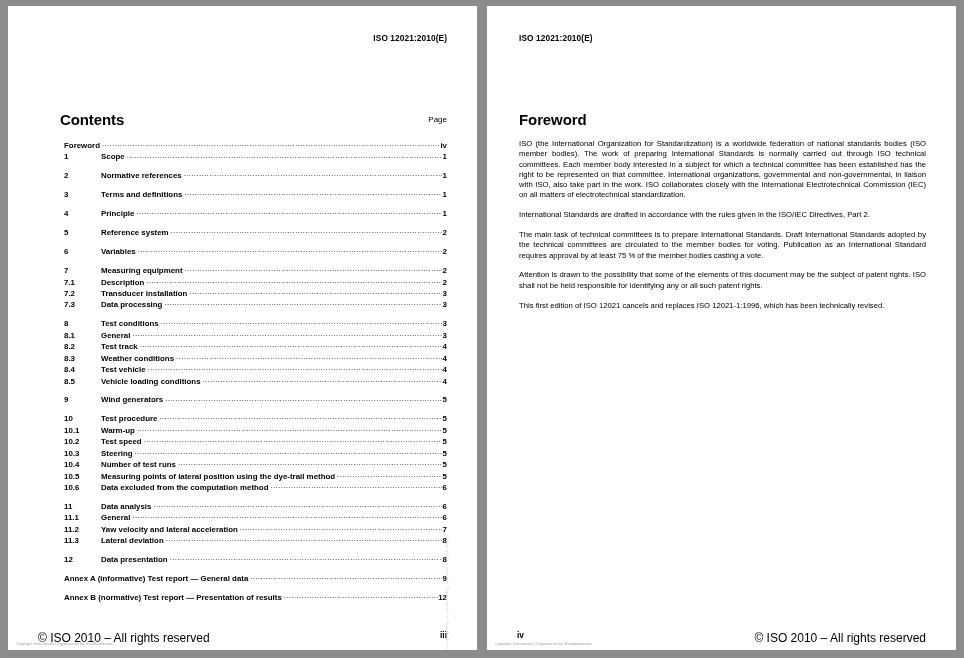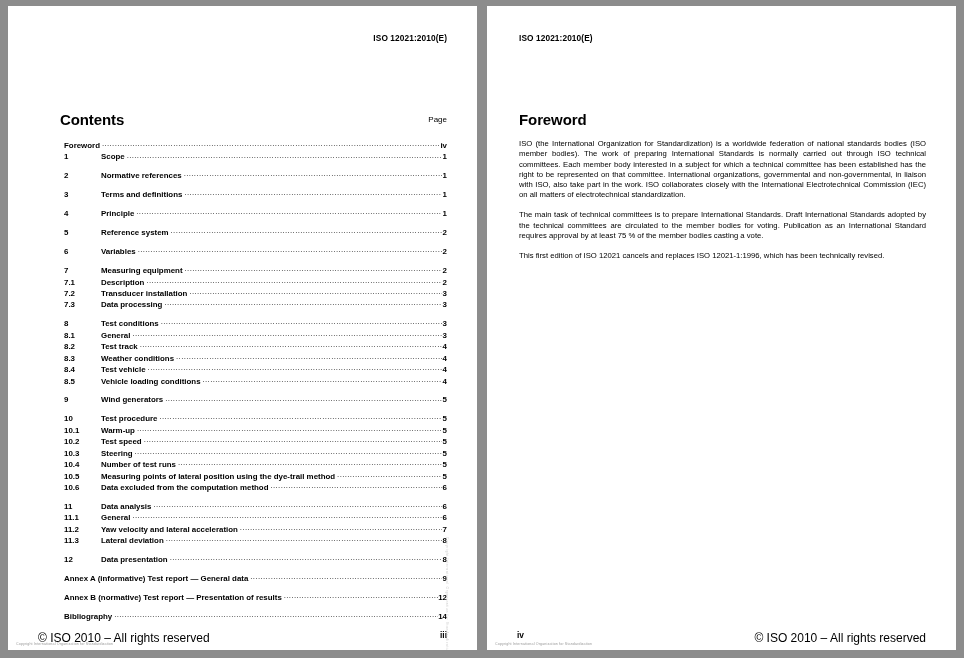--- a/index.html
+++ b/index.html
@@ -387,25 +387,20 @@
           <div class="toc-row plain gap-before">
             <span class="toc-label">Annex A <span class="soft">(informative)</span>  Test report — General data</span>
             <span class="toc-dots"></span>
             <span class="toc-page">9</span>
           </div>
           <div class="toc-row plain gap-before">
             <span class="toc-label">Annex B <span class="soft">(normative)</span>  Test report — Presentation of results</span>
             <span class="toc-dots"></span>
             <span class="toc-page">12</span>
           </div>
-          <div class="toc-row plain gap-before">
-            <span class="toc-label">Bibliography</span>
-            <span class="toc-dots"></span>
-            <span class="toc-page">14</span>
-          </div>
         </div>
 
       <div class="footer">
         <div class="footer-rule"></div>
         <div class="foot-copy left-al">© ISO 2010 – All rights reserved</div>
         <div class="foot-num right-al">iii</div>
       </div>
 
       <div class="wm-bottom">Copyright International Organization for Standardization</div>
 
@@ -415,21 +410,23 @@
 
   <div class="page">
     <div class="page-inner">
 
       <div class="run-head left-al" style="left:32px;">ISO 12021:2010(E)</div>
 
       <div class="doc-h1" id="foreword-title" style="left:32px;">Foreword</div>
 
       <div class="body-col" id="foreword-body" style="left:32px;right:30px;">
           <p class="para">ISO (the International Organization for Standardization) is a worldwide federation of national standards bodies (ISO member bodies). The work of preparing International Standards is normally carried out through ISO technical committees. Each member body interested in a subject for which a technical committee has been established has the right to be represented on that committee. International organizations, governmental and non-governmental, in liaison with ISO, also take part in the work. ISO collaborates closely with the International Electrotechnical Commission (IEC) on all matters of electrotechnical standardization.</p>
+          <p class="para">International Standards are drafted in accordance with the rules given in the ISO/IEC Directives, Part 2.</p>
           <p class="para">The main task of technical committees is to prepare International Standards. Draft International Standards adopted by the technical committees are circulated to the member bodies for voting. Publication as an International Standard requires approval by at least 75 % of the member bodies casting a vote.</p>
+          <p class="para">Attention is drawn to the possibility that some of the elements of this document may be the subject of patent rights. ISO shall not be held responsible for identifying any or all such patent rights.</p>
           <p class="para">This first edition of ISO 12021 cancels and replaces ISO 12021-1:1996, which has been technically revised.</p>
         </div>
 
       <div class="footer">
         <div class="footer-rule"></div>
         <div class="foot-num left-al">iv</div>
         <div class="foot-copy right-al">© ISO 2010 – All rights reserved</div>
       </div>
 
       <div class="wm-bottom">Copyright International Organization for Standardization</div>

